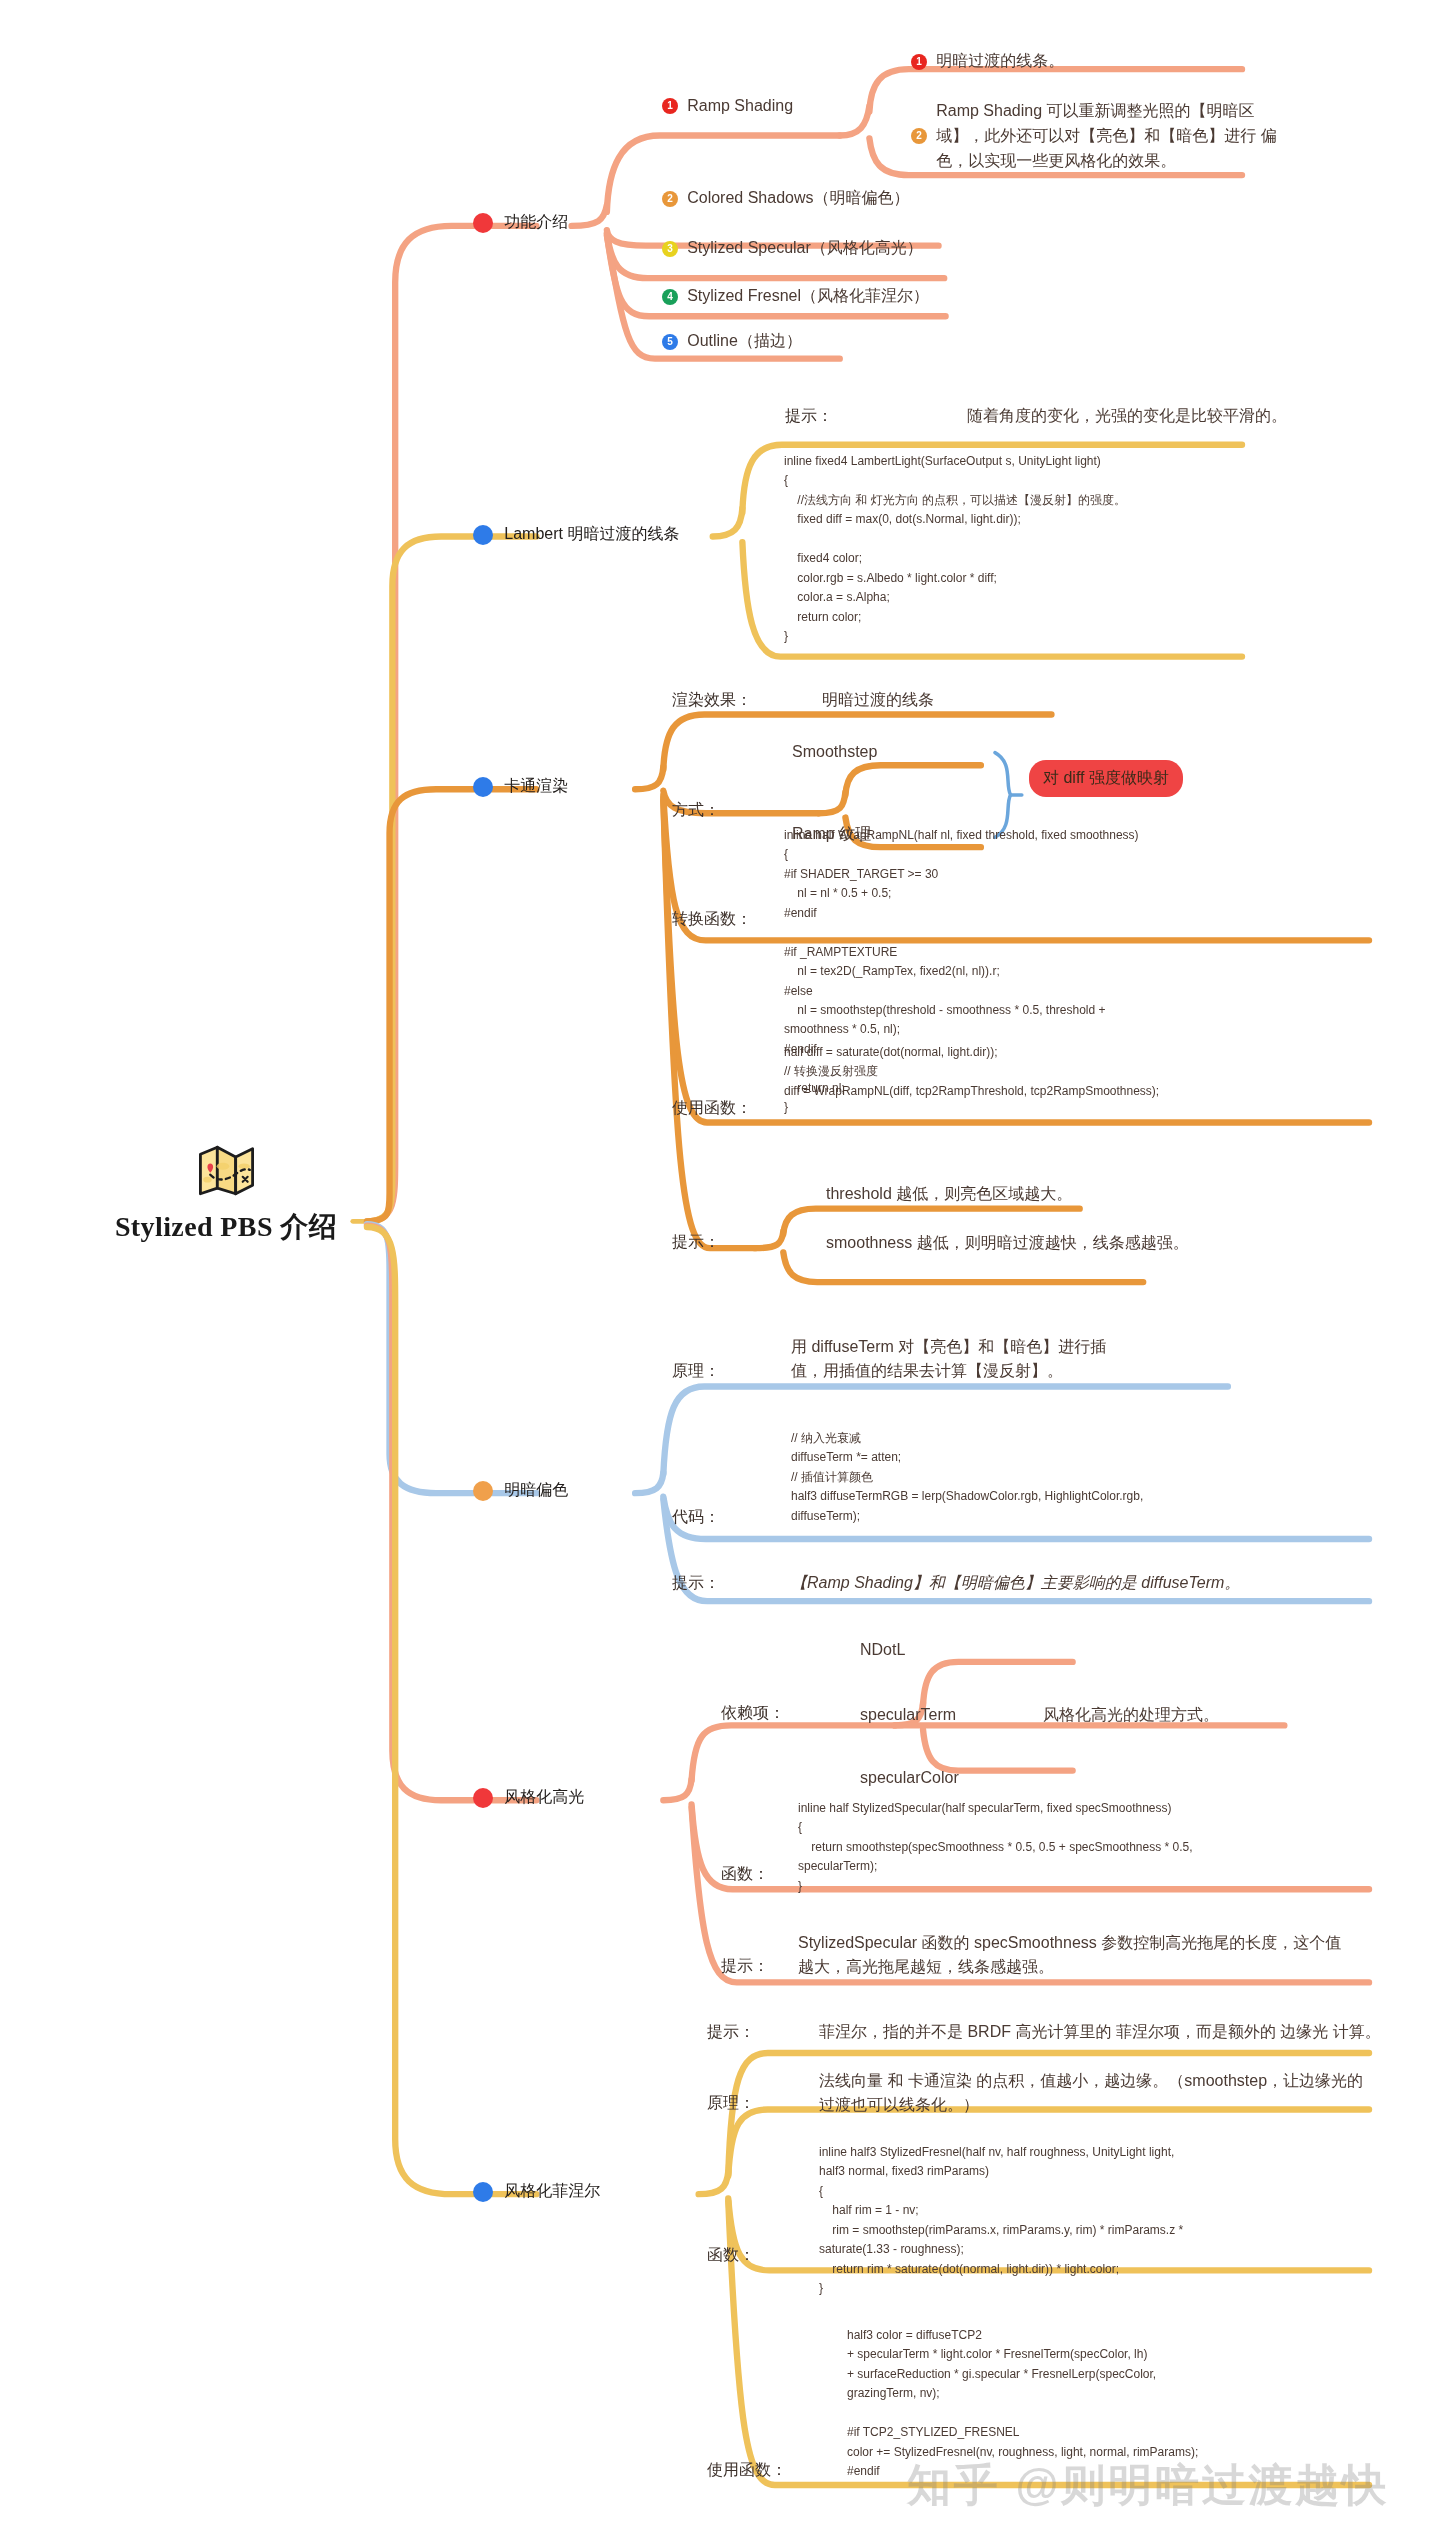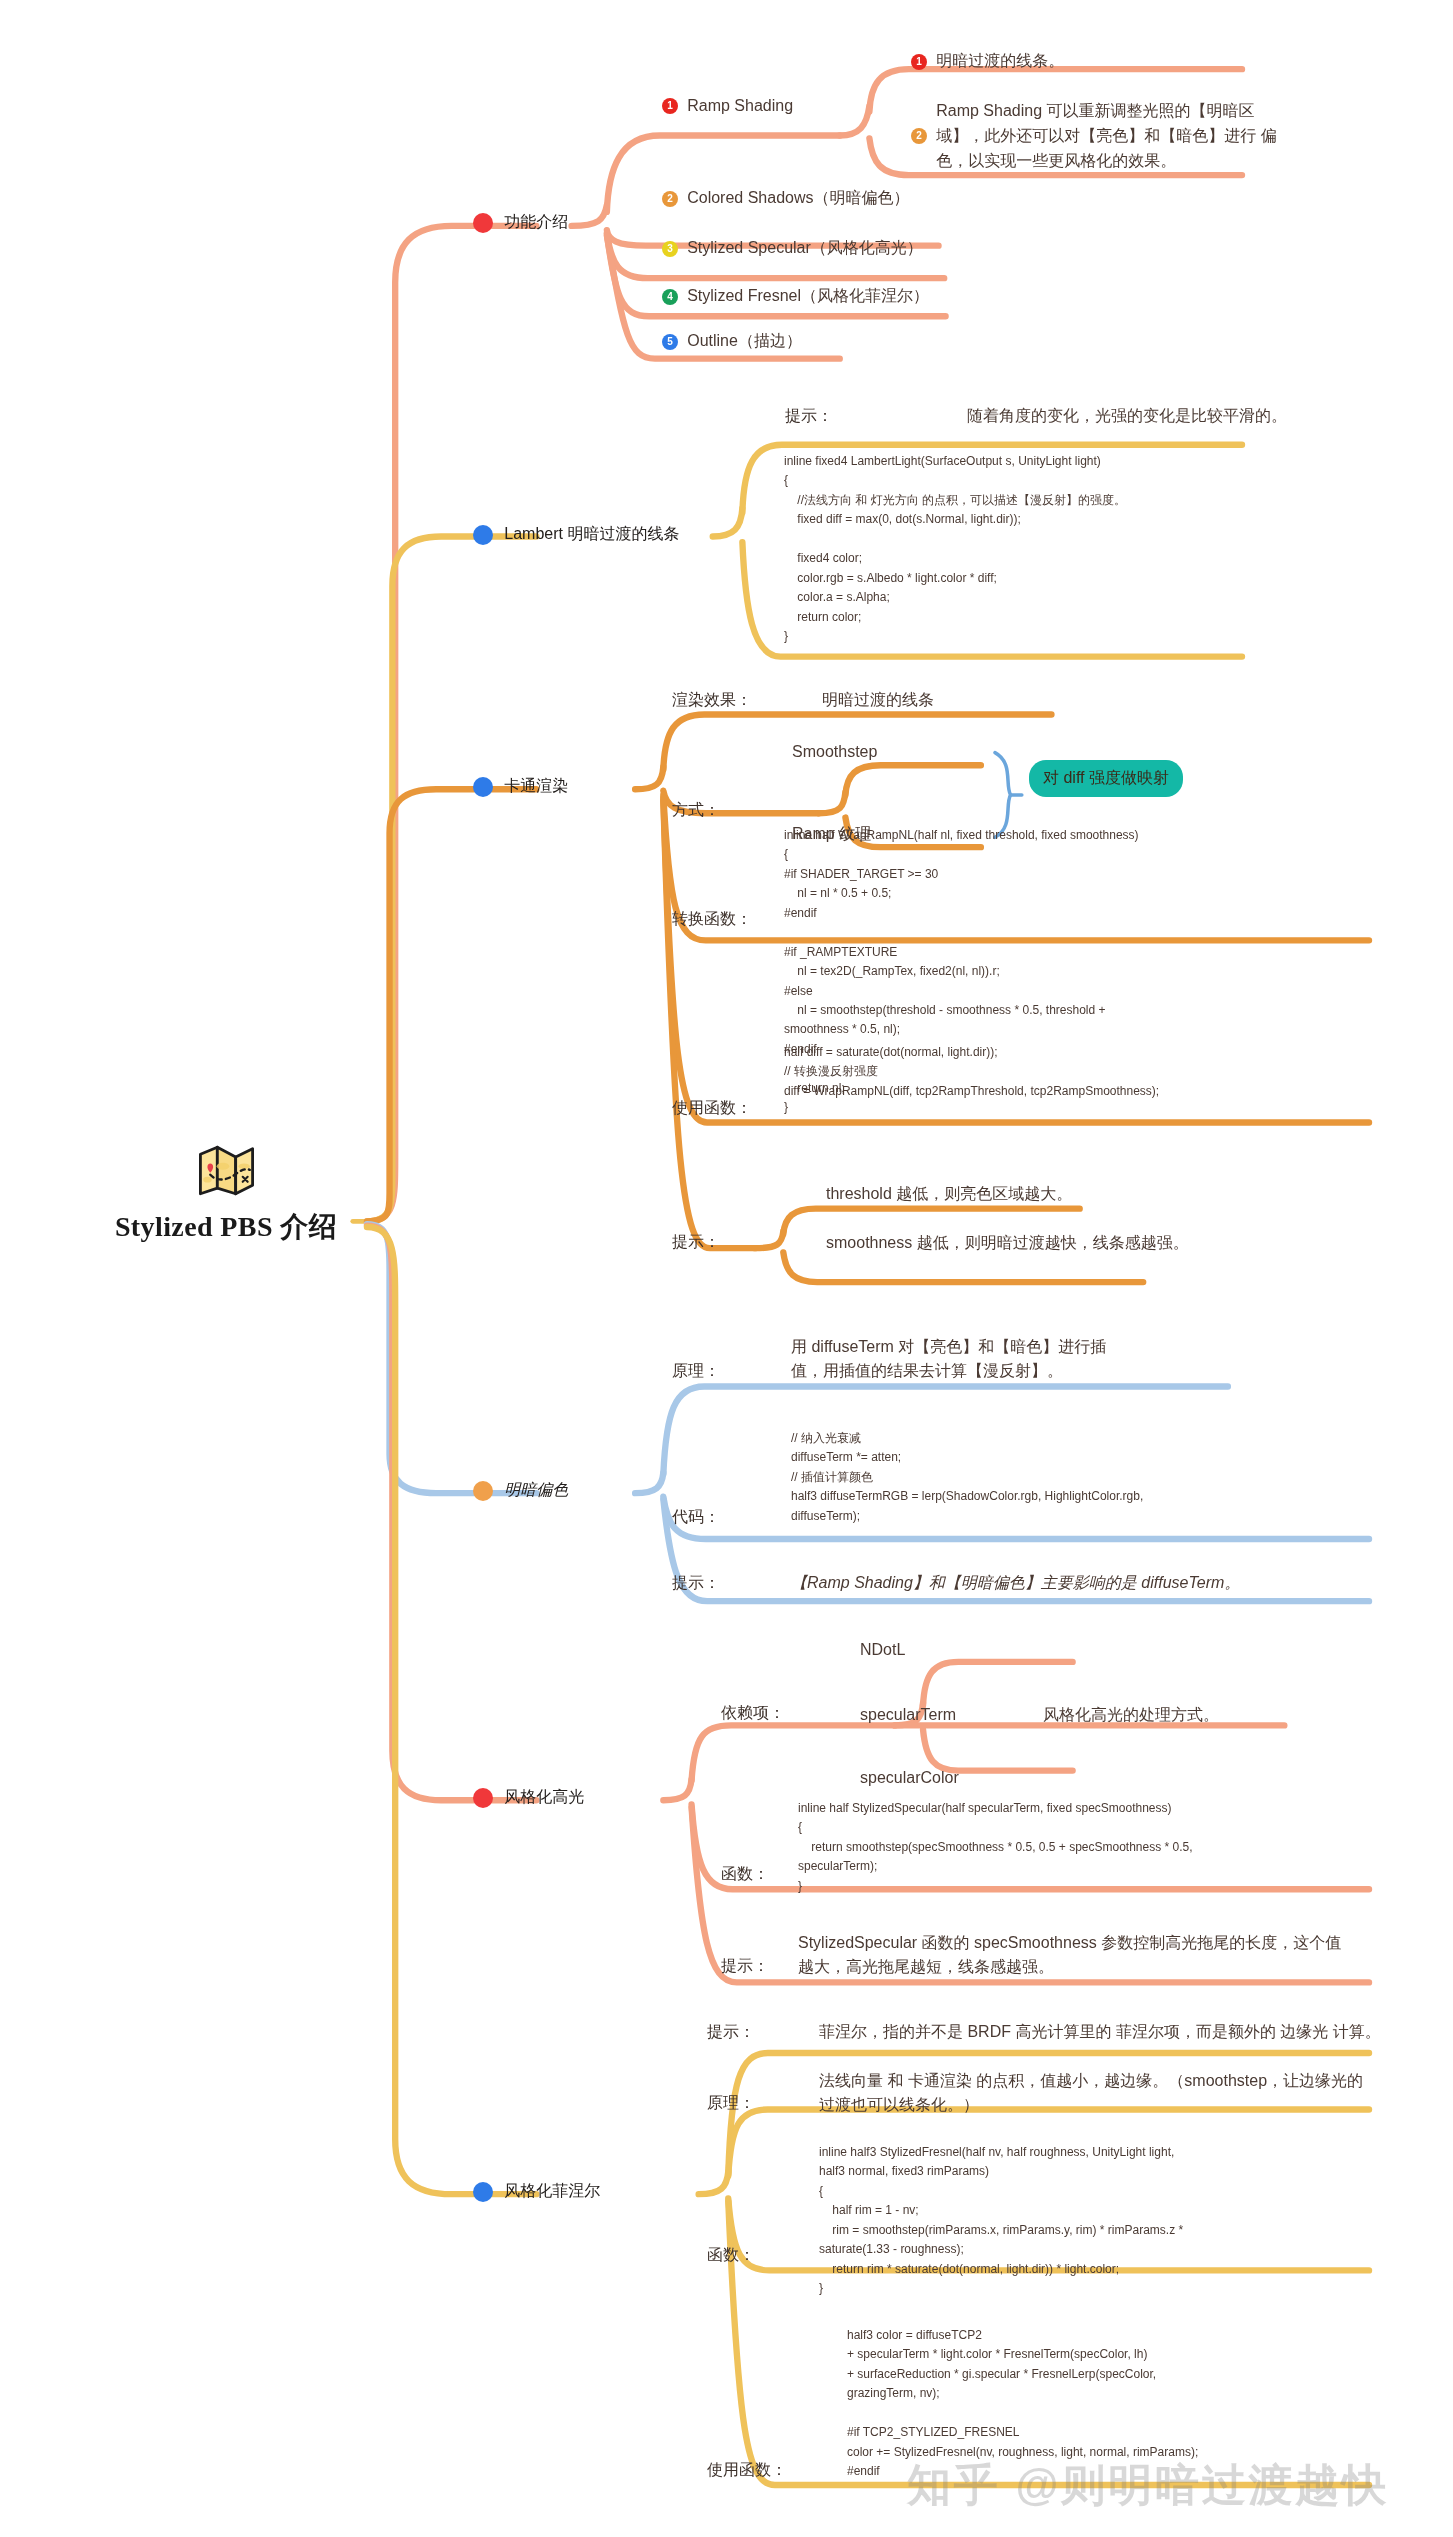--- a/index.html
+++ b/index.html
@@ -89,21 +89,21 @@
     flex:0 0 auto;
     color:#fff;font-size:10px;font-weight:bold;
     display:flex;align-items:center;justify-content:center;
     line-height:1;
   }
   .numrow .ntext{font-size:16px;color:#4a3a33;}
 
   
   .pill{
     position:absolute;
-    background:#14b8a6;
+    background:#ef4444;
     color:#3a2a18;
     font-size:16px;
     padding:7.8px 14px;
     border-radius:17px;
     white-space:nowrap;
   }
 
   
   .watermark{
     position:absolute;
@@ -325,21 +325,21 @@
   <div class="lab key" style="left:672px;top:1096px;">使用函数：</div>
   <div class="code" style="left:784px;top:1043px;">half diff = saturate(dot(normal, light.dir));
 // 转换漫反射强度
 diff = WrapRampNL(diff, tcp2RampThreshold, tcp2RampSmoothness);</div>
 
   <div class="lab key" style="left:672px;top:1230px;">提示：</div>
   <div class="val" style="left:826px;top:1182px;">threshold 越低，则亮色区域越大。
 
 smoothness 越低，则明暗过渡越快，线条感越强。</div>
 
-  <div class="l1" style="left:473px;top:1480px;font-style:italic;">
+  <div class="l1" style="left:473px;top:1480px;">
     <span class="dot" style="background:#F0A04B"></span>
     <span class="l1-label">明暗偏色</span>
   </div>
   <div class="lab key" style="left:672px;top:1359px;">原理：</div>
   <div class="val" style="left:791px;top:1335px;">用 diffuseTerm 对【亮色】和【暗色】进行插
 值，用插值的结果去计算【漫反射】。</div>
 
   <div class="lab key" style="left:672px;top:1505px;">代码：</div>
   <div class="code" style="left:791px;top:1429px;">// 纳入光衰减
 diffuseTerm *= atten;

